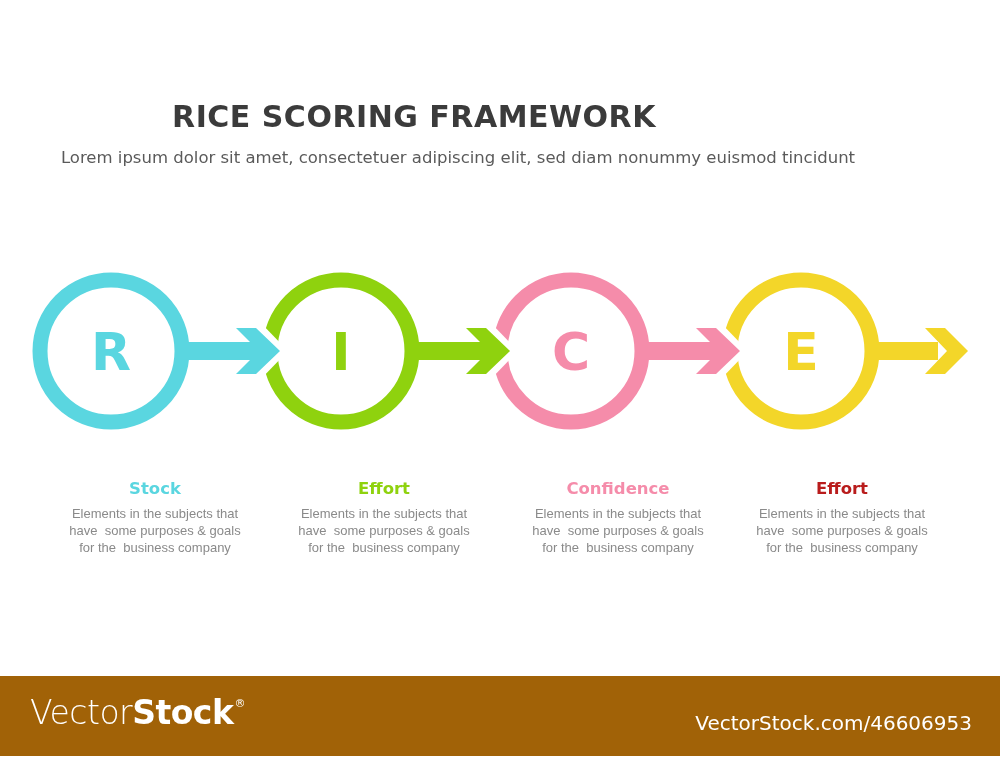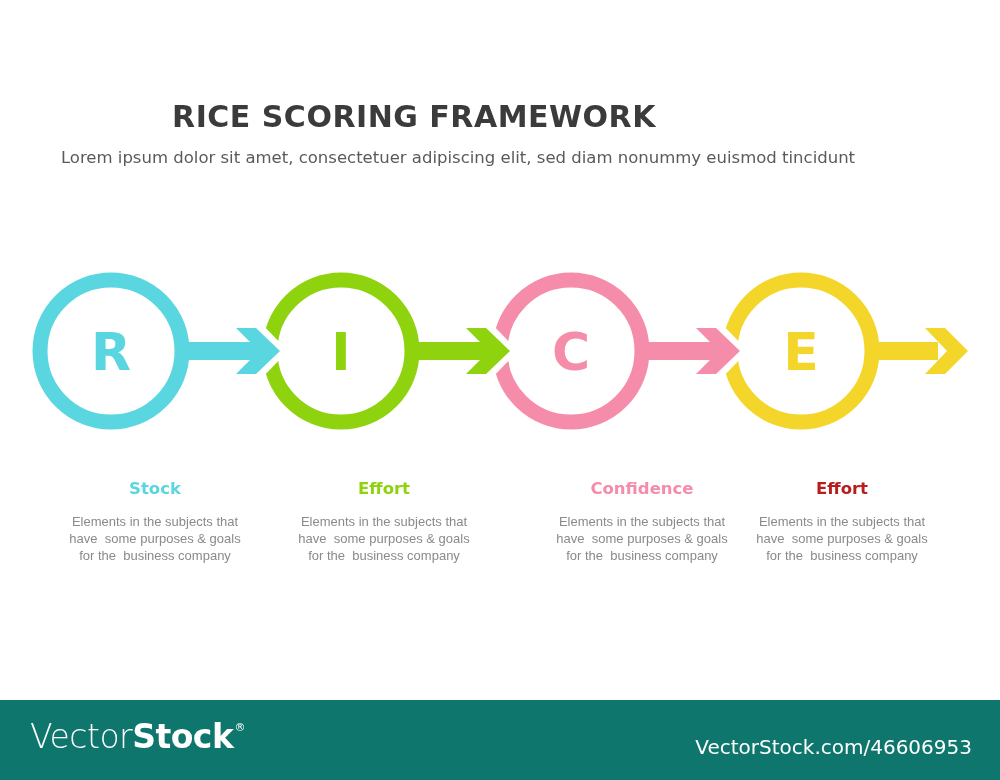--- a/index.html
+++ b/index.html
@@ -26,27 +26,27 @@
       font-family: "DejaVu Sans", sans-serif; font-weight: bold; font-size: 52px;
     }
     .step-text {
       position: absolute; top: 477px; width: 220px; text-align: center;
     }
     .step-label {
       font-family: "DejaVu Sans", sans-serif; font-weight: bold; font-size: 16.5px;
       height: 24px; line-height: 24px;
     }
     .step-desc {
-      margin-top: 12px;
+      margin-top: 4px;
       font-family: "Liberation Sans", sans-serif; font-size: 13px; line-height: 17px;
       color: #8a8a8a; white-space: pre;
     }
     .footer {
-      position: absolute; left: 0; top: 700px; width: 1000px; height: 80px;
-      background: #0f766e;
+      position: absolute; left: 0; top: 676px; width: 1000px; height: 80px;
+      background: #a16207;
     }
     .brand {
       position: absolute; left: 30px; top: 17px; color: #ffffff;
       font-family: "DejaVu Sans", sans-serif; font-size: 33px; letter-spacing: -0.5px;
     }
     .brand .light { font-weight: 300; font-family: "DejaVu Sans", sans-serif; }
     .brand .bold { font-weight: bold; }
     .brand .reg { font-size: 11px; vertical-align: top; position: relative; top: 4px; margin-left: 1px; }
     .brand-url {
       position: absolute; right: 28px; top: 35px; color: #ffffff;
@@ -115,21 +115,21 @@
   <div class="step-desc">Elements in the subjects that
 have  some purposes &amp; goals
 for the  business company</div>
 </div>
 <div class="step-text" style="left:274px;">
   <div class="step-label" style="color:#8fd20e;">Effort</div>
   <div class="step-desc">Elements in the subjects that
 have  some purposes &amp; goals
 for the  business company</div>
 </div>
-<div class="step-text" style="left:532px;">
+<div class="step-text" style="left:508px;">
   <div class="step-label" style="color:#f58caa;">Confidence</div>
   <div class="step-desc">Elements in the subjects that
 have  some purposes &amp; goals
 for the  business company</div>
 </div>
 <div class="step-text" style="left:732px;">
   <div class="step-label" style="color:#b91c1c;">Effort</div>
   <div class="step-desc">Elements in the subjects that
 have  some purposes &amp; goals
 for the  business company</div>

